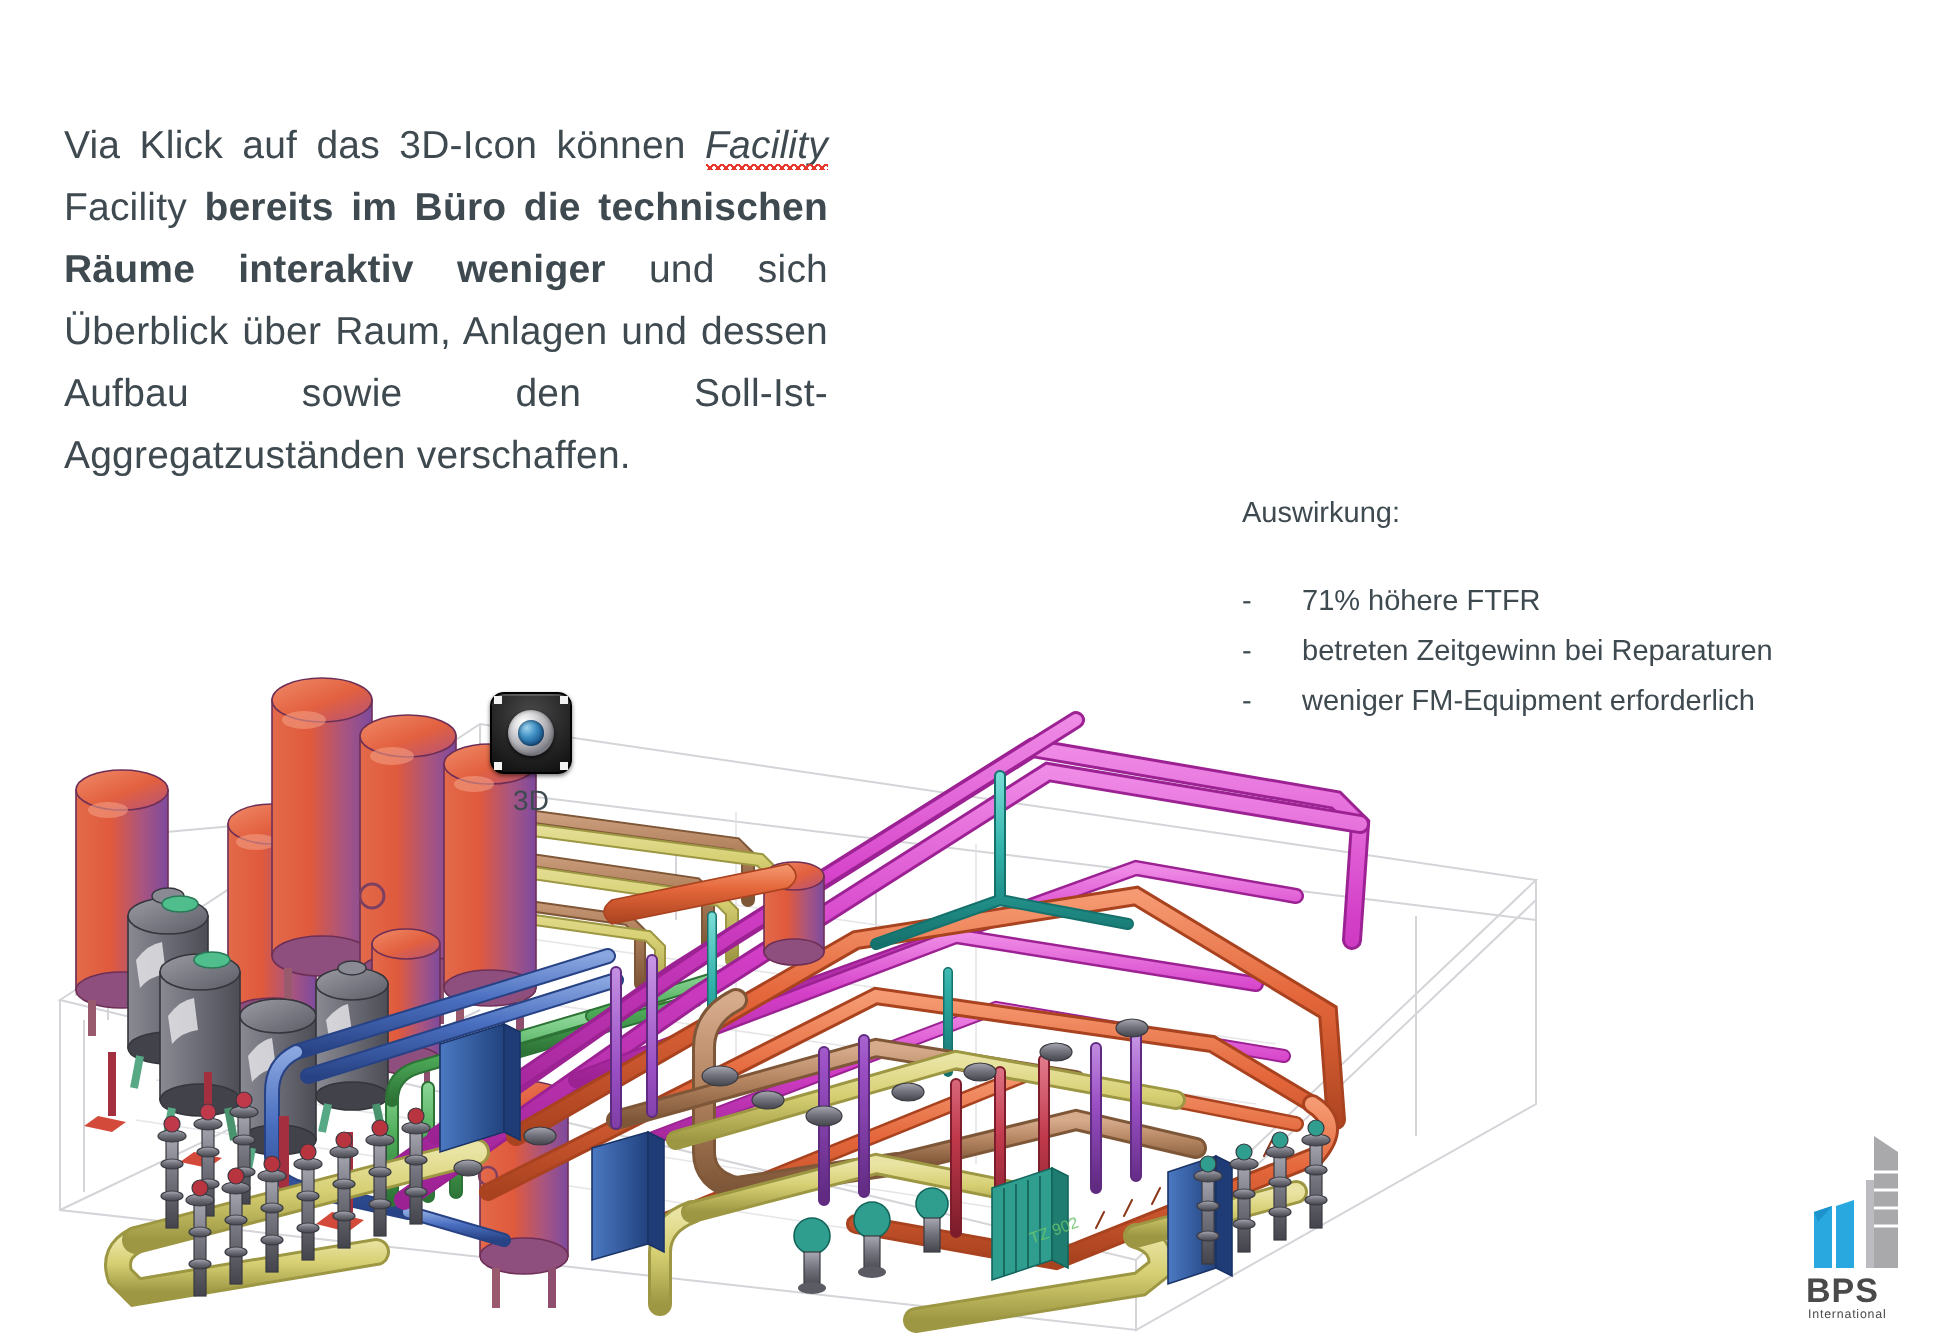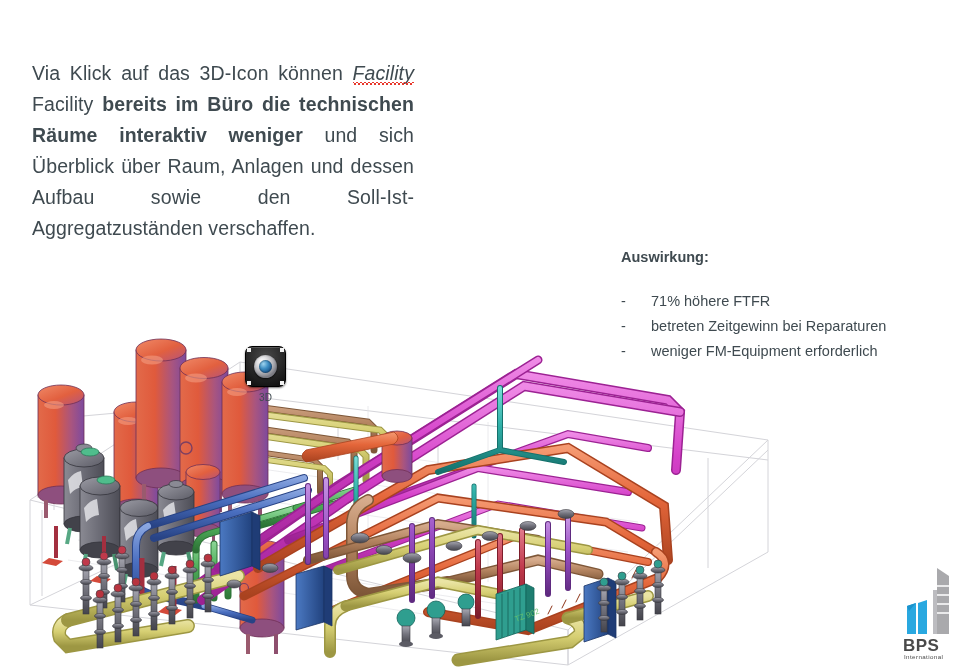--- a/index.html
+++ b/index.html
@@ -25,21 +25,21 @@
     content:"";position:absolute;left:0;right:0;bottom:-1px;height:3px;
     background-image:
       linear-gradient(45deg,transparent 40%,#e8372b 40%,#e8372b 60%,transparent 60%),
       linear-gradient(-45deg,transparent 40%,#e8372b 40%,#e8372b 60%,transparent 60%);
     background-size:4px 4px;background-repeat:repeat-x;
   }
 
   
   #effects{position:absolute;left:621px;top:246px;width:330px;
            font-size:14.5px;line-height:22px;color:#3f4a50;}
-  #effects .eff-title{margin:0 0 22px 0;font-weight:bold;}
+  #effects .eff-title{margin:0 0 22px 0;}
   #effects ul{list-style:none;margin:0;padding:0;}
   #effects li{display:flex;margin-bottom:3px;}
   #effects li .dash{width:30px;flex:0 0 30px;}
   #effects li .txt{flex:1 1 auto;}
 
   
   #stage{position:absolute;left:8px;top:300px;width:790px;height:369px;}
   #stage svg{display:block;width:790px;height:369px;}
 
   
@@ -63,21 +63,21 @@
     box-shadow:0 1px 2px rgba(0,0,0,.7), inset 0 0 2px rgba(0,0,0,.35);
   }
   .icon-lens::after{
     content:"";position:absolute;left:5px;top:5px;width:13px;height:13px;border-radius:50%;
     background:
       radial-gradient(circle at 34% 30%,#9fd4ef 0%,#3f8fc4 38%,#1d5b92 70%,#123c63 100%);
     box-shadow:inset 0 0 2px rgba(0,0,0,.6);
   }
   #icon3d-label{
     position:absolute;left:245px;top:392px;width:41px;text-align:center;
-    font-size:10px;color:#3f4a50;
+    font-size:14px;color:#3f4a50;
   }
 
   
   #logo{position:absolute;left:893px;top:562px;width:66px;height:100px;}
   #logo svg{display:block;}
 </style>
 </head>
 <body>
 
 <div class="slide">

